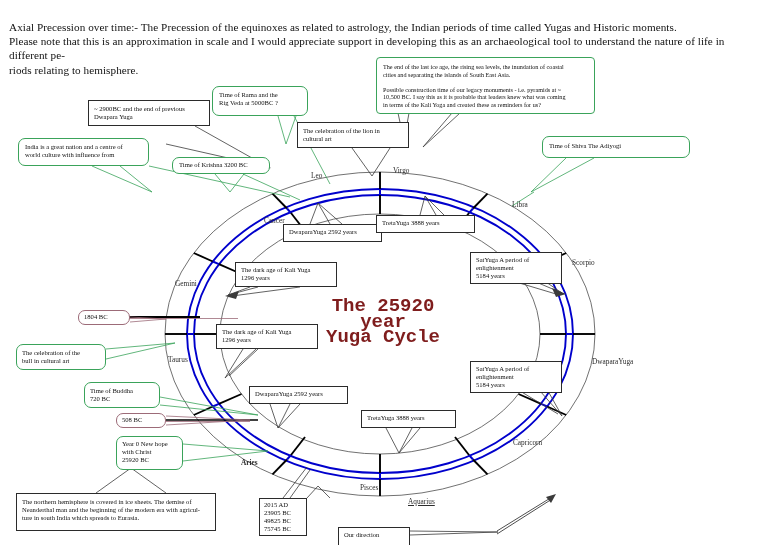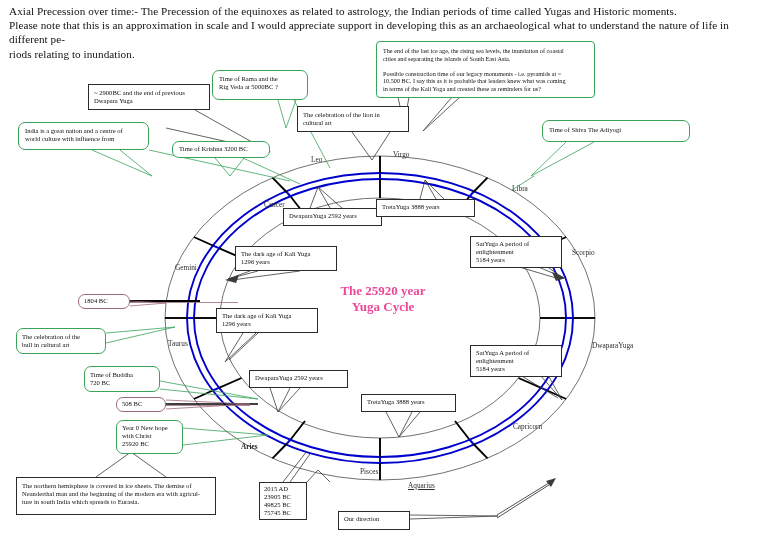--- a/index.html
+++ b/index.html
@@ -2,59 +2,59 @@
 <html><head>
 <meta charset="utf-8">
 <title>Axial Precession over time</title>
 <style>
   html,body{margin:0;padding:0;background:#ffffff;}
   body{
     width:768px;height:545px;position:relative;overflow:hidden;
     font-family:"Liberation Serif", serif;
     color:#000;
   }
-  #stage{position:absolute;left:0;top:0;width:768px;height:460px;}
+  #stage{position:absolute;left:0;top:16px;width:768px;height:460px;}
   svg.layer{position:absolute;left:0;top:0;width:768px;height:545px;overflow:visible;}
   .hdr{
     position:absolute;left:9px;top:4px;width:752px;
     font-family:"Liberation Serif", serif;
     font-size:11.2px;line-height:14.2px;color:#111;
     letter-spacing:0.05px;
   }
   .box{
     position:absolute;box-sizing:border-box;background:#fff;
     font-family:"Liberation Serif", serif;color:#111;
     line-height:1.22;
   }
   .box .t{display:block;}
   .bk{border:1px solid #2b2b2b;}
   .gr{border:1px solid #3aa35a;border-radius:7px;}
   .gr2{border:1px solid #3aa35a;border-radius:4px;}
   .pk{border:1px solid #9c6b78;border-radius:7px;}
   .ctr-title{
     position:absolute;text-align:center;font-weight:bold;
-    font-family:Liberation Serif, serif;
-    font-size:13px;line-height:15.5px;color:#ec4899;
+    font-family:Liberation Mono, monospace;
+    font-size:19px;line-height:15.5px;color:#7f1d1d;
   }
   .zod{
     position:absolute;font-size:7.3px;color:#2c2c2c;
     font-family:"Liberation Serif", serif;white-space:nowrap;
   }
   .f62{font-size:6.2px;}
   .f66{font-size:6.6px;}
 </style>
 </head>
 <body>
 
 <div id="stage">
 
   <div class="hdr">
     <div>Axial Precession over time:- The Precession of the equinoxes as related to astrology, the Indian periods of time called Yugas and Historic moments.</div>
-    <div>Please note that this is an approximation in scale and I would appreciate support in developing this as an archaeological what to understand the nature of life in different pe-</div>
-    <div>riods relating to inundation.</div>
+    <div>Please note that this is an approximation in scale and I would appreciate support in developing this as an archaeological tool to understand the nature of life in different pe-</div>
+    <div>riods relating to hemisphere.</div>
   </div>
 
   <svg class="layer" viewBox="0 0 768 545">
 
     <ellipse cx="380" cy="318" rx="215" ry="162" fill="none" stroke="#4d4d4d" stroke-width="0.8"></ellipse>
 
     <ellipse cx="380" cy="318" rx="193" ry="145" fill="none" stroke="#0000cc" stroke-width="1.9"></ellipse>
     <ellipse cx="380" cy="318" rx="186" ry="139" fill="none" stroke="#0000cc" stroke-width="1.9"></ellipse>
 
     <ellipse cx="380" cy="318" rx="160" ry="120" fill="none" stroke="#4d4d4d" stroke-width="0.8"></ellipse>
@@ -185,21 +185,21 @@
       <path d="M307 482 L318 470 L330 482" stroke="#3b3b3b"></path>
 
       <path d="M96 477 L131 452 L166 477" stroke="#3b3b3b"></path>
     </g>
   </svg>
 
   <div id="zodiac-layer">
       <div class="zod" style="left: 311px; top: 155px;">Leo</div>
       <div class="zod" style="left: 393px; top: 150px;">Virgo</div>
       <div class="zod" style="left: 512px; top: 184px;">Libra</div>
-      <div class="zod" style="left: 572px; top: 242px; margin-top: 6px;">Scorpio</div>
+      <div class="zod" style="left: 572px; top: 242px;">Scorpio</div>
       <div class="zod" style="left: 592px; top: 341px;">DwaparaYuga</div>
       <div class="zod" style="left: 513px; top: 422px;">Capricorn</div>
       <div class="zod" style="left: 408px; top: 481px; text-decoration: underline;">Aquarius</div>
       <div class="zod" style="left: 320px; top: 467px; margin-left: 40px;">Pisces</div>
       <div class="zod" style="left: 241px; top: 442px; font-weight: bold;">Aries</div>
       <div class="zod" style="left: 168px; top: 339px;">Taurus</div>
       <div class="zod" style="left: 175px; top: 263px;">Gemini</div>
       <div class="zod" style="left: 228px; top: 200px; margin-left: 36px;">Cancer</div>
     </div>
 

